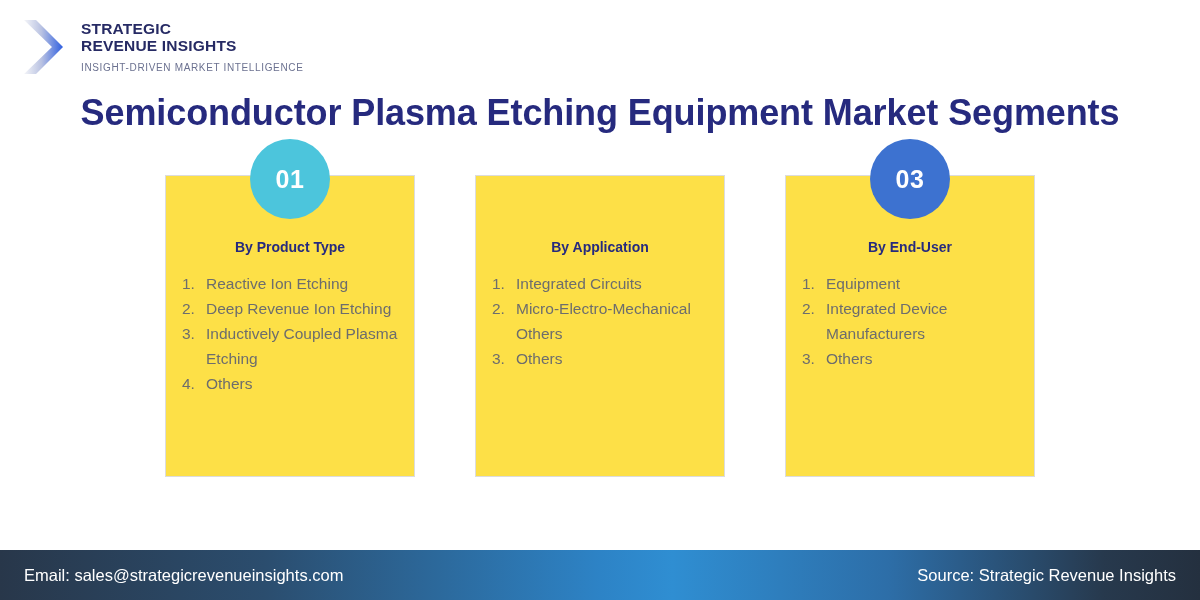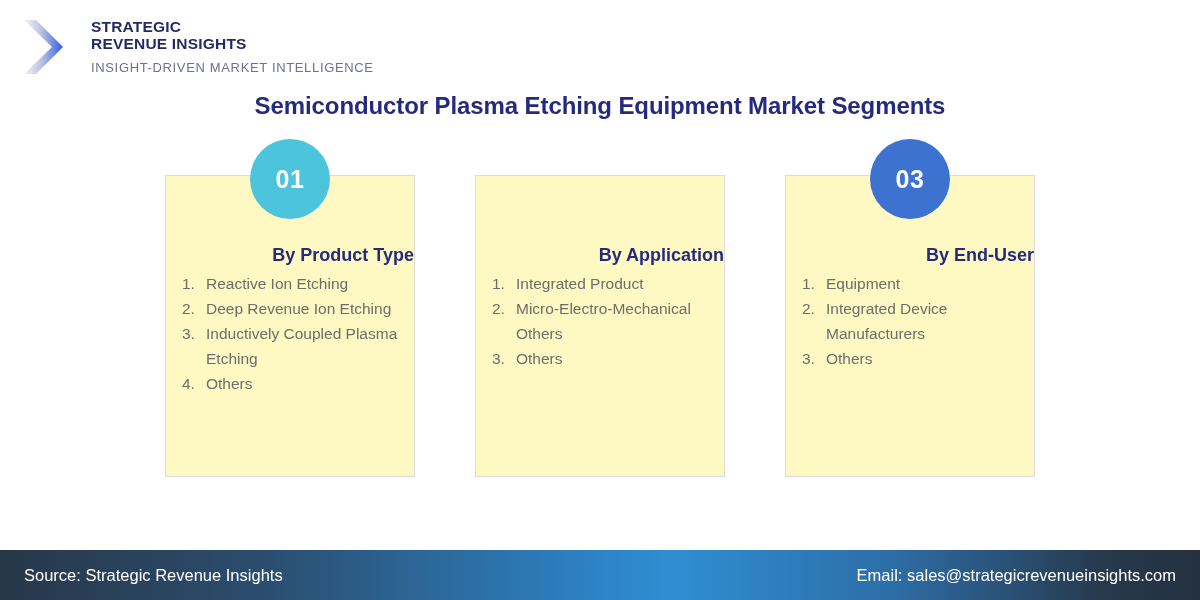--- a/index.html
+++ b/index.html
@@ -11,85 +11,85 @@
     position:relative;
     overflow:hidden;
   }
 
   
   .logo {
     position:absolute;
     left:22px; top:18px;
     display:flex;
     align-items:center;
-    gap:27px;
+    gap:17px;
   }
   .logo-mark { width:42px; height:58px; display:block; }
   .logo-text { display:flex; flex-direction:column; justify-content:center; }
   .logo-name {
     font-size:15.5px;
     font-weight:bold;
     line-height:1.08;
     letter-spacing:0.2px;
     color:#262a64;
     white-space:pre-line;
   }
   .logo-tagline {
     margin-top:7px;
-    font-size:13px;
+    font-size:10px;
     letter-spacing:0.65px;
     color:#6b7190;
     white-space:nowrap;
   }
 
   
   .page-title {
     position:absolute;
     left:0; right:0; top:92px;
     text-align:center;
-    font-size:24px;
+    font-size:36px;
     font-weight:bold;
     color:#262a7e;
     letter-spacing:-0.1px;
   }
 
   
   .cards {
     position:absolute;
     left:165px; top:175px;
     width:870px; height:302px;
     display:flex;
     justify-content:space-between;
   }
   .card {
     position:relative;
     width:250px;
     height:302px;
     border:1px solid #dcdcdc;
-    background:#fef9c3;
+    background:#fde047;
   }
   .card-badge {
     position:absolute;
     top:-37px; left:50%;
     transform:translateX(-50%);
     width:80px; height:80px;
     border-radius:50%;
     display:flex;
     align-items:center;
     justify-content:center;
     font-size:25px;
     font-weight:bold;
     color:#ffffff;
     letter-spacing:0.5px;
   }
   .card-heading {
     position:absolute;
-    top:69px; left:0; right:0;
-    text-align:right;
-    font-size:18px;
+    top:63px; left:0; right:0;
+    text-align:center;
+    font-size:14px;
     font-weight:bold;
     color:#262a7e;
   }
   .card-list {
     position:absolute;
     top:95px; left:14px; right:4px;
     list-style:none;
   }
   .card-list li {
     font-size:15.5px;
@@ -162,34 +162,34 @@
       <li><span class="num">1.</span><span>Reactive Ion Etching</span></li>
       <li><span class="num">2.</span><span>Deep Revenue Ion Etching</span></li>
       <li><span class="num">3.</span><span>Inductively Coupled Plasma Etching</span></li>
       <li><span class="num">4.</span><span>Others</span></li>
     </ul>
   </div>
 
   <div class="card">
     <div class="card-heading">By Application</div>
     <ul class="card-list">
-      <li><span class="num">1.</span><span>Integrated Product</span></li>
+      <li><span class="num">1.</span><span>Integrated Circuits</span></li>
       <li><span class="num">2.</span><span>Micro-Electro-Mechanical Others</span></li>
       <li><span class="num">3.</span><span>Others</span></li>
     </ul>
   </div>
 
   <div class="card">
     <div class="card-badge" style="background: rgb(61, 114, 208);">03</div>
     <div class="card-heading">By End-User</div>
     <ul class="card-list">
       <li><span class="num">1.</span><span>Equipment</span></li>
       <li><span class="num">2.</span><span>Integrated Device Manufacturers</span></li>
       <li><span class="num">3.</span><span>Others</span></li>
     </ul>
   </div>
 
 </div>
 
 <div class="footer">
+  <span class="footer-text">Email: sales@strategicrevenueinsights.com</span>
   <span class="footer-text">Source: Strategic Revenue Insights</span>
-  <span class="footer-text">Email: sales@strategicrevenueinsights.com</span>
 </div>
 
 </body></html>

